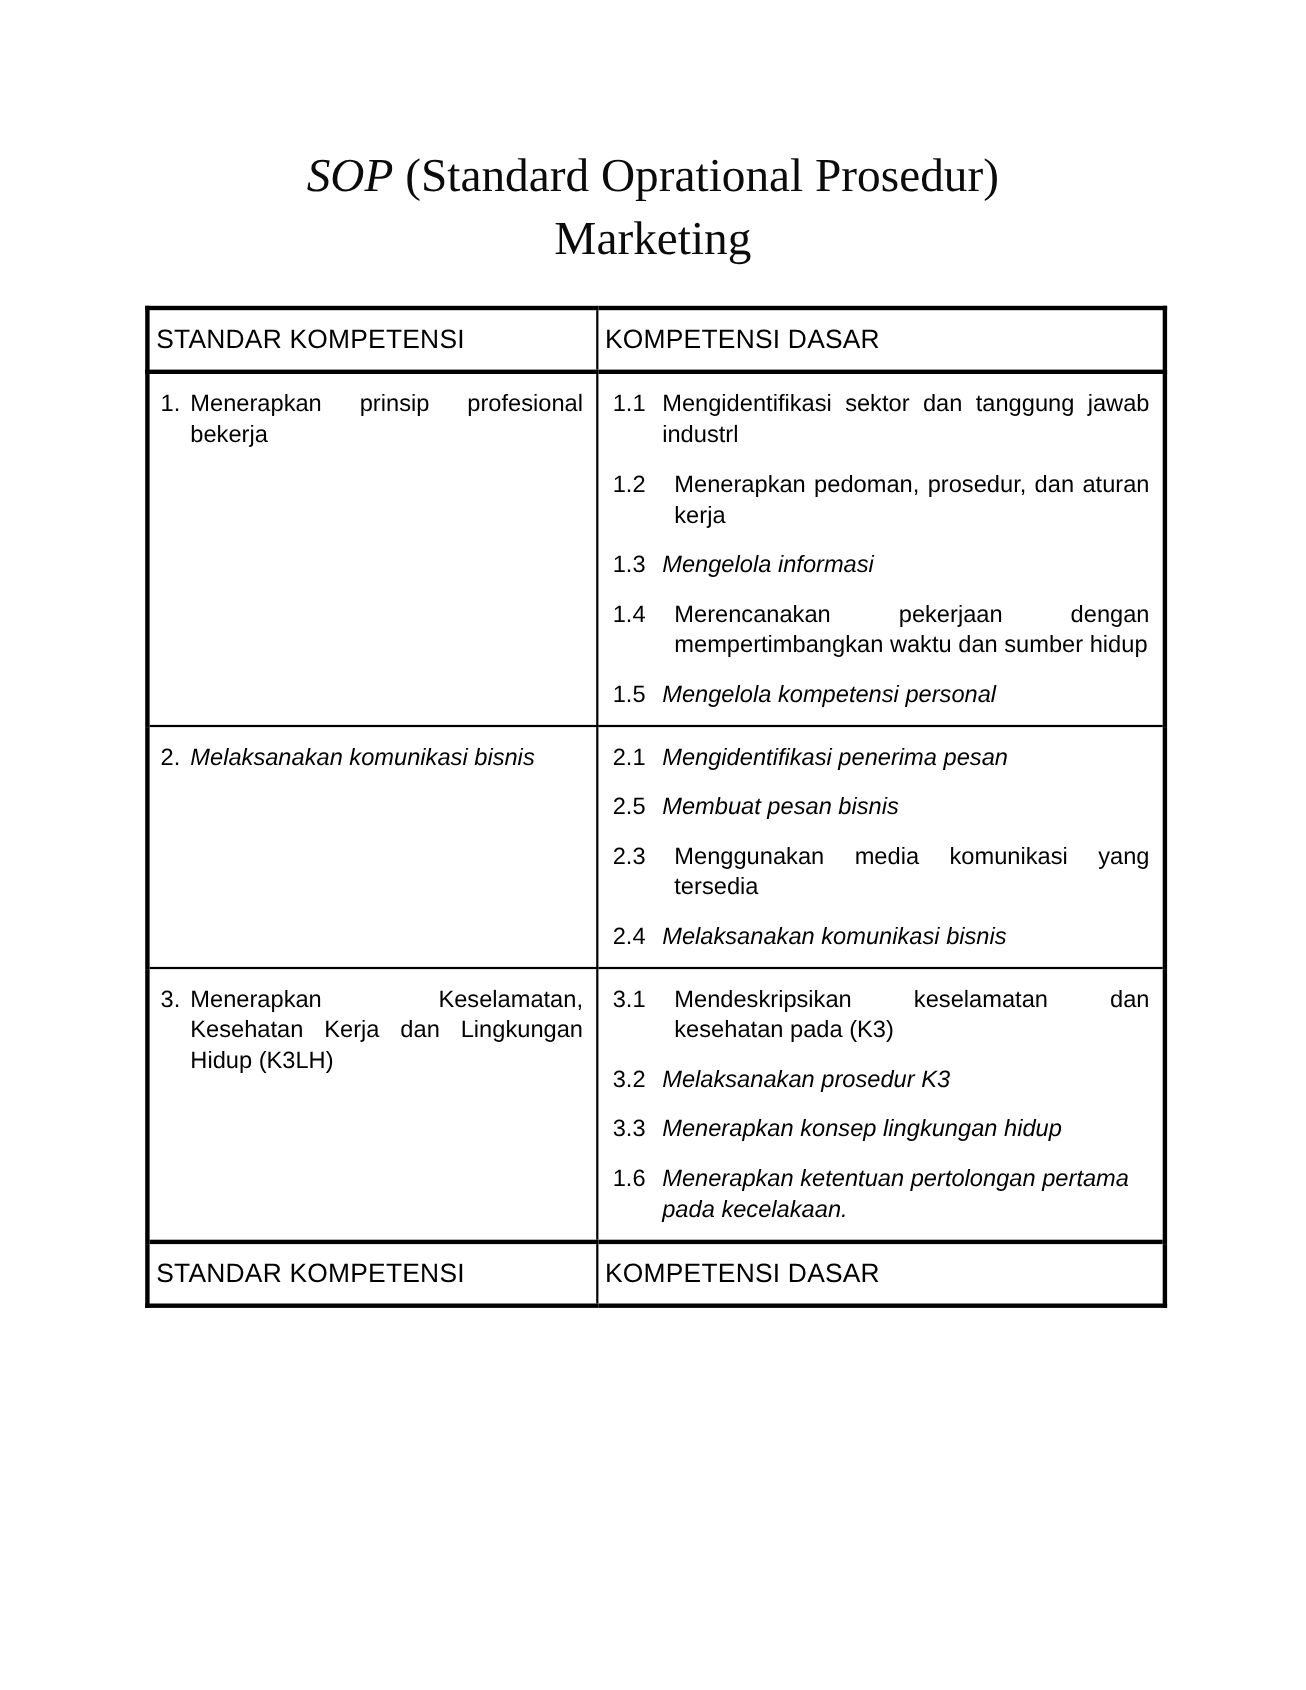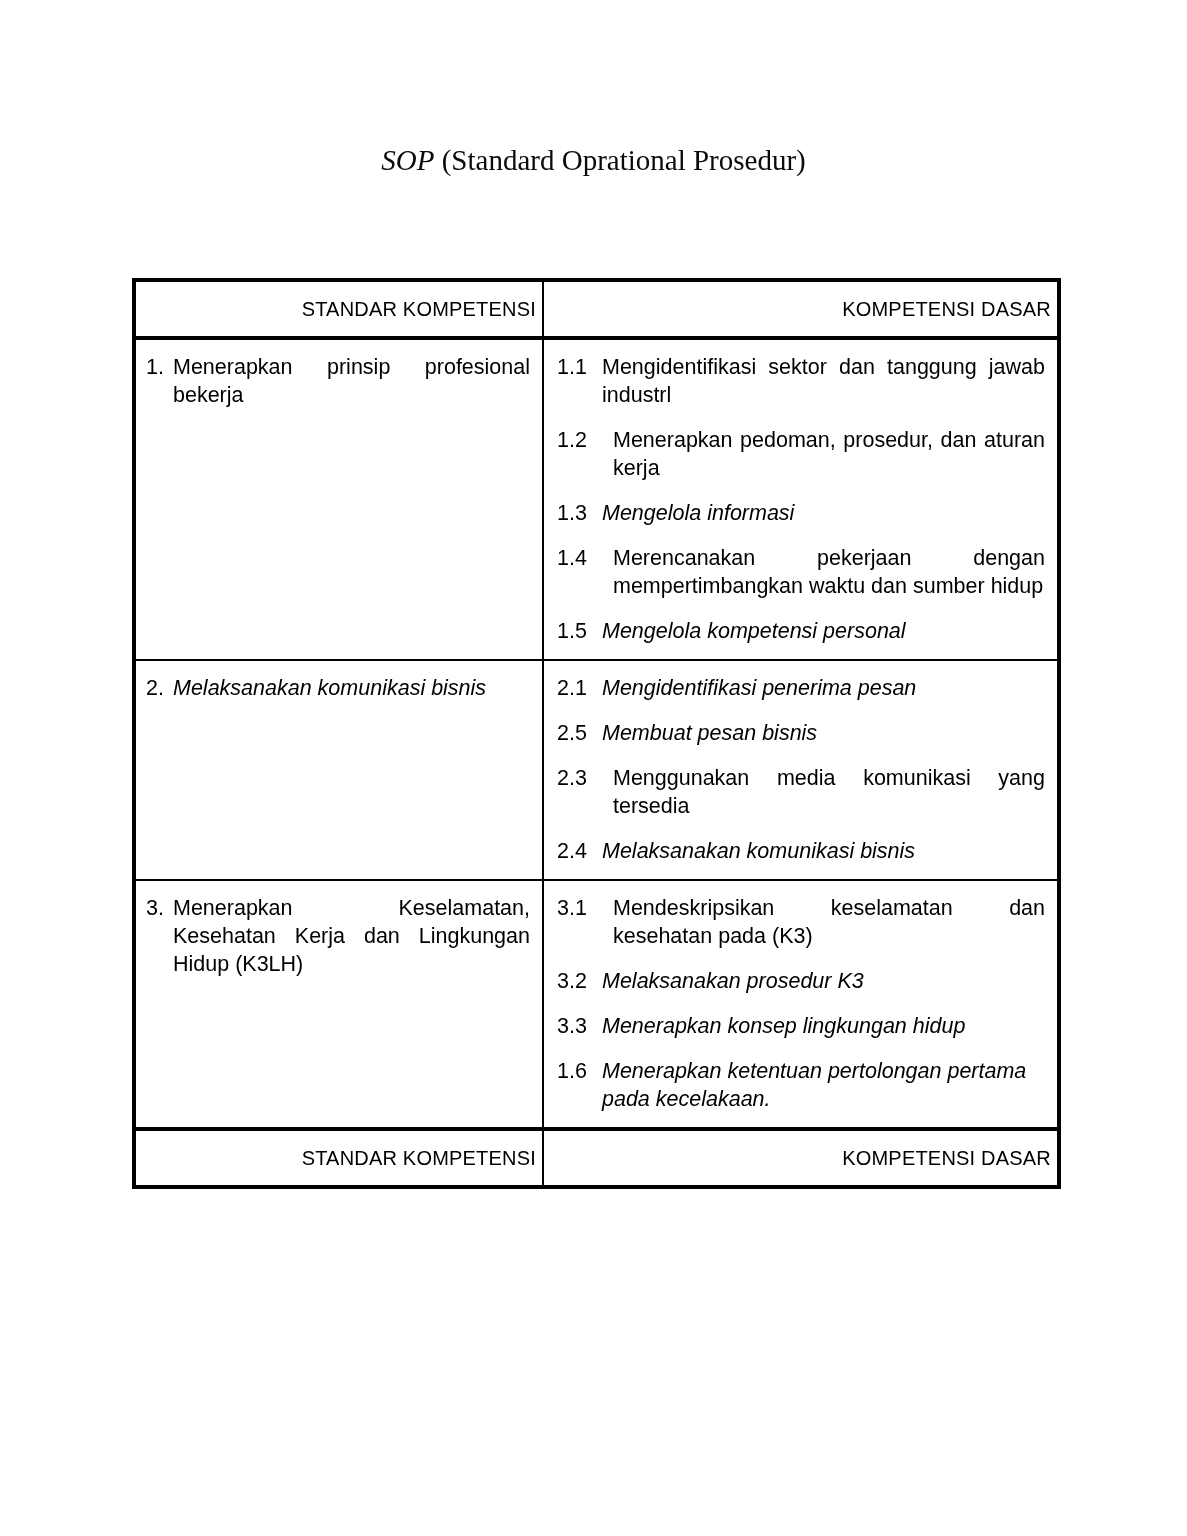--- a/index.html
+++ b/index.html
@@ -26,21 +26,21 @@
   }
 
   
   .title-block {
     position: absolute;
     left: 0;
     top: 132px;
     width: 1187px;
     text-align: center;
     font-family: "Liberation Serif", "DejaVu Serif", serif;
-    font-size: 29px;
+    font-size: 43px;
     line-height: 57px;
     color: #0b0b0b;
   }
   .title-line { display: block; white-space: pre; }
   .title-sop {
     font-style: italic;
   }
 
   
   .sop-table {
@@ -57,26 +57,26 @@
 
   .sop-table td {
     border: 2px solid #000000;
     vertical-align: top;
     padding: 0;
     background: #ffffff;
   }
 
   
   tr.hdr td, tr.ftr td {
-    text-align: right;
+    text-align: left;
     vertical-align: middle;
     height: 54px;
     padding: 0 6px;
     letter-spacing: 0.2px;
-    font-size: 20px;
+    font-size: 24px;
   }
   tr.hdr td { border-bottom-width: 4px; }
   tr.ftr td { border-top-width: 4px; border-bottom-width: 4px; }
 
   tr.hdr td:first-child, tr.ftr td:first-child,
   tr.body-row td:first-child { border-left-width: 4px; }
   tr.hdr td:last-child, tr.ftr td:last-child,
   tr.body-row td:last-child { border-right-width: 4px; }
   tr.hdr td { border-top-width: 4px; }
 
@@ -109,20 +109,21 @@
   .num.w-mid   { min-width: 45px; }
   .num.w-wide  { min-width: 56px; }
 </style>
 </head>
 <body>
 
 <div class="page">
 
   <div class="title-block">
     <span class="title-line"><span class="title-sop">SOP</span><span> (Standard Oprational Prosedur)</span></span>
+    <span class="title-line">Marketing</span>
   </div>
 
   <table class="sop-table">
     <colgroup>
       <col class="c-left">
       <col class="c-right">
     </colgroup>
     <tbody>
 
       <tr class="hdr">

